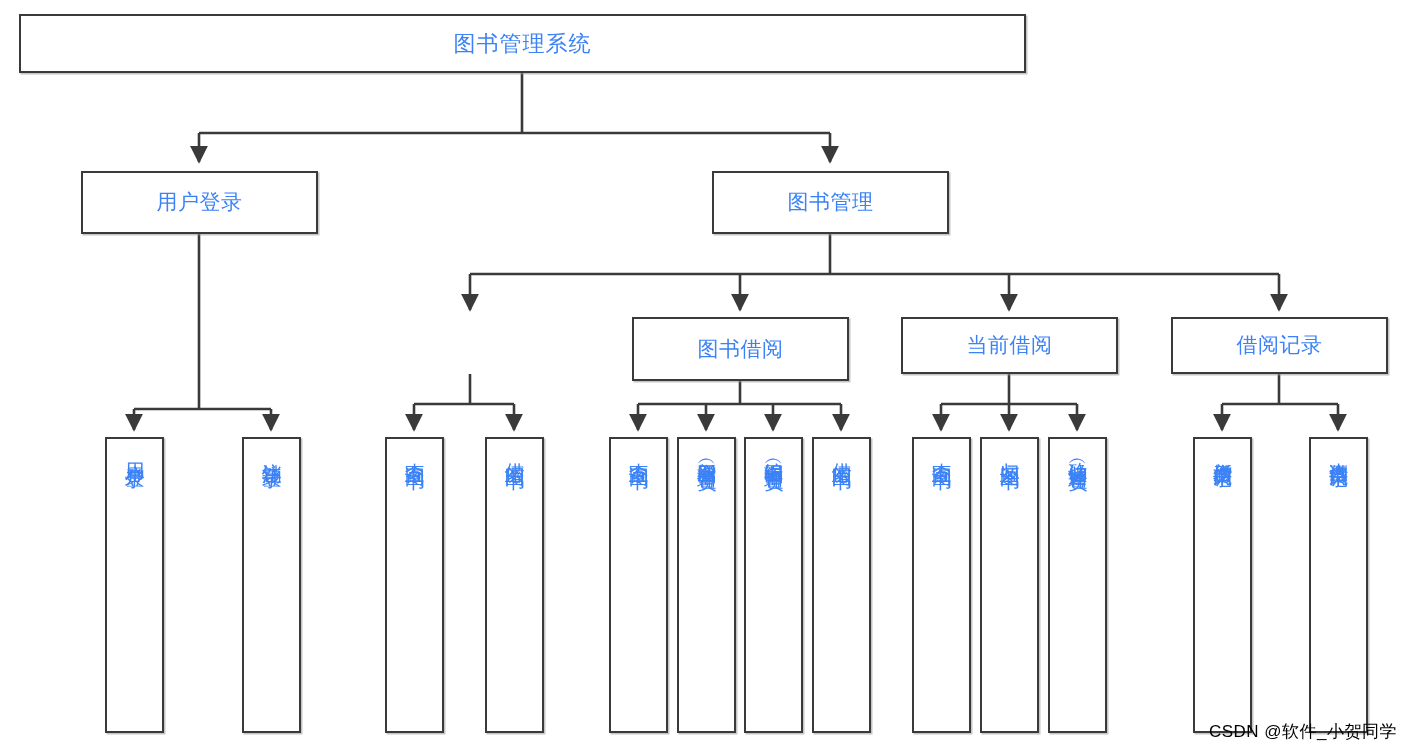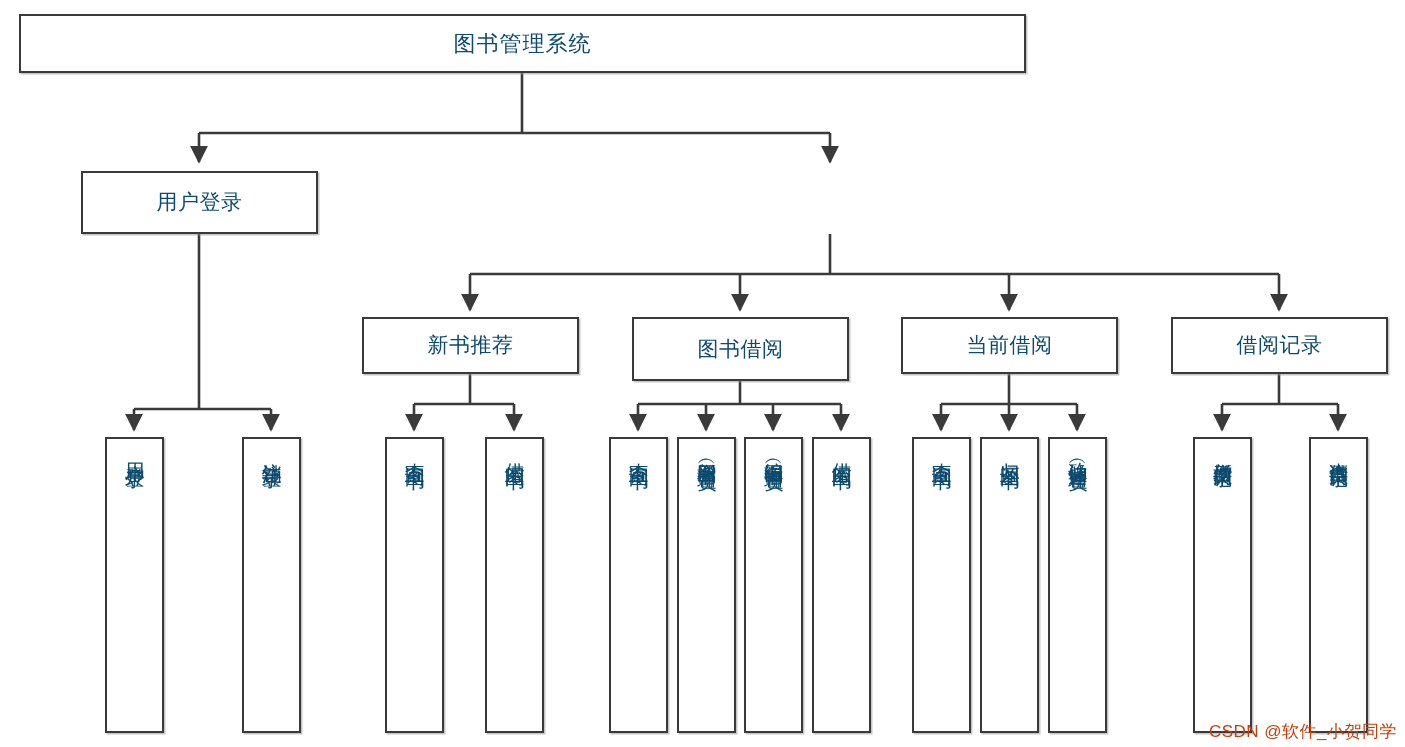--- a/index.html
+++ b/index.html
@@ -27,21 +27,21 @@
   }
   .node {
     position: absolute;
     box-sizing: border-box;
     background: #ffffff;
     border: 2.5px solid #3a3a3a;
     box-shadow: 1.5px 1.5px 0 0 rgba(150,150,150,0.55);
     display: flex;
     align-items: center;
     justify-content: center;
-    color: #0c4a6e;
+    color: #3b82f6;
     z-index: 2;
   }
   .node .lbl {
     display: block;
     text-align: center;
     line-height: 1.05;
   }
   
   .node.h .lbl {
     font-size: 21px;
@@ -68,21 +68,21 @@
   }
   .node.v.tall .lbl {
     font-size: 19px;
     letter-spacing: 1.5px;
   }
   #watermark {
     position: absolute;
     right: 8px;
     bottom: 4px;
     font-size: 17px;
-    color: #c2410c;
+    color: #000000;
     letter-spacing: 0.5px;
     z-index: 5;
     white-space: nowrap;
   }
 </style>
 </head>
 <body>
 
 <div id="canvas">
 
@@ -137,24 +137,24 @@
   </svg>
 
   <div class="node h title" style="left:19px; top:14px; width:1007px; height:59px;">
     <span class="lbl">图书管理系统</span>
   </div>
 
   <div class="node h" style="left:81px; top:171px; width:237px; height:63px;">
     <span class="lbl">用户登录</span>
   </div>
 
-
-  <div class="node h" style="left:362px; top:317px; width:217px; height:57px;">
-    <span class="lbl">新书推荐</span>
-  </div>
+  <div class="node h" style="left:712px; top:171px; width:237px; height:63px;">
+    <span class="lbl">图书管理</span>
+  </div>
+
 
   <div class="node h" style="left:632px; top:317px; width:217px; height:64px;">
     <span class="lbl">图书借阅</span>
   </div>
 
   <div class="node h" style="left:1171px; top:317px; width:217px; height:57px;">
     <span class="lbl">借阅记录</span>
   </div>
 
   <div class="node h" style="left:901px; top:317px; width:217px; height:57px;">

